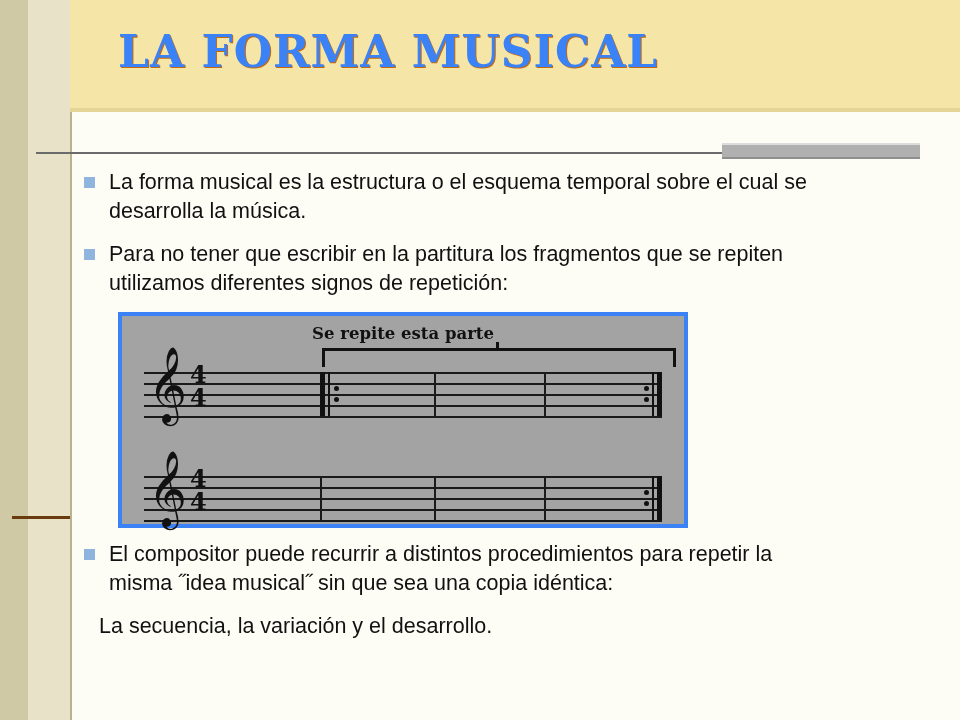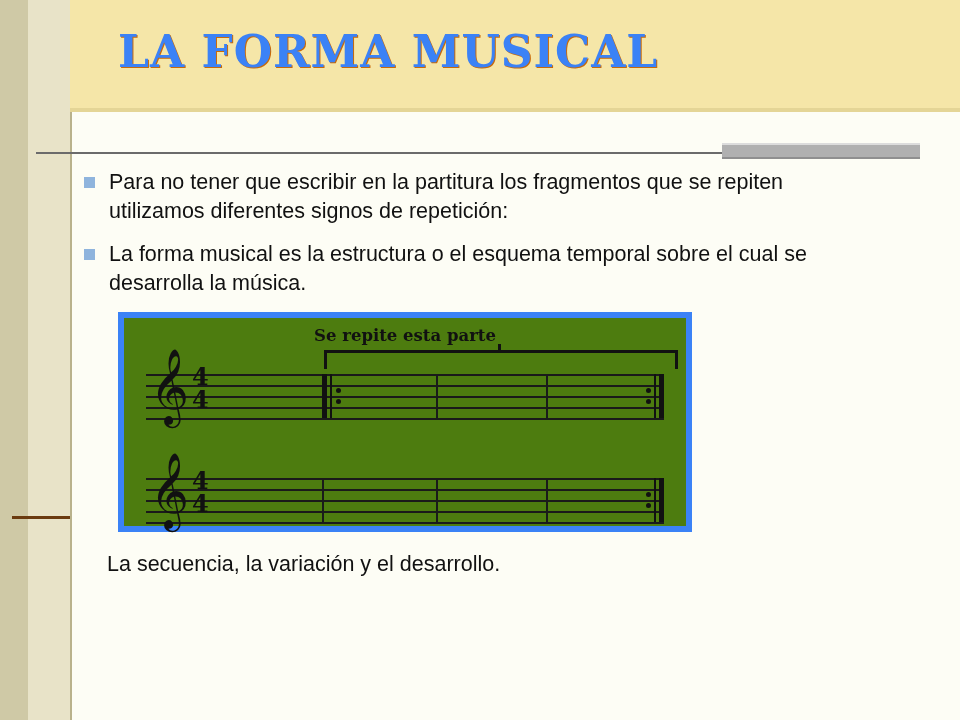--- a/index.html
+++ b/index.html
@@ -124,35 +124,35 @@
     margin-top: 9px;
     margin-right: 14px;
   }
   .bullet-text {
     font-size: 21.5px;
     line-height: 29px;
     color: #111111;
     max-width: 720px;
   }
   .plain-line {
-    margin-left: 23px;
+    margin-left: 15px;
     font-size: 21.5px;
     line-height: 29px;
     color: #111111;
     margin-top: 10px;
   }
   
   .score-figure {
     position: absolute;
     left: 118px;
     top: 312px;
     width: 562px;
     height: 208px;
-    background: #4d7c0f;
-    border: 6px solid #3b82f6;
+    background: #a3a3a3;
+    border: 4px solid #3b82f6;
     text-decoration: underline;
   }
   .score-caption {
     position: absolute;
     width: 100%;
     text-align: center;
     font-family: "DejaVu Serif", serif;
     font-weight: bold;
     font-size: 16.5px;
     color: #111111;
@@ -266,26 +266,26 @@
   <div class="slide-title">LA FORMA MUSICAL</div>
 
   <div class="rule"></div>
   <div class="rule-accent"></div>
   <div class="left-tick"></div>
 
   <div class="body">
 
     <div class="bullet-row">
       <span class="bullet-marker"></span>
-      <span class="bullet-text">Para no tener que escribir en la partitura los fragmentos que se repiten utilizamos diferentes signos de repetición:</span>
+      <span class="bullet-text">La forma musical es la estructura o el esquema temporal sobre el cual se desarrolla la música.</span>
     </div>
 
     <div class="bullet-row">
       <span class="bullet-marker"></span>
-      <span class="bullet-text">La forma musical es la estructura o el esquema temporal sobre el cual se desarrolla la música.</span>
+      <span class="bullet-text">Para no tener que escribir en la partitura los fragmentos que se repiten utilizamos diferentes signos de repetición:</span>
     </div>
 
   </div>
 
   <div class="score-figure">
 
     <div class="score-caption cap1">Se repite esta parte</div>
 
     <div class="brace"></div>
     <div class="brace-stem"></div>
@@ -343,16 +343,20 @@
         <div class="repeat-dot" style="left:0px; top:14px;"></div>
         <div class="repeat-dot" style="left:0px; top:25px;"></div>
         <div class="repeat-thin" style="left:8px;"></div>
         <div class="repeat-thick" style="left:13px;"></div>
       </div>
     </div>
 
   </div>
 
   <div class="body" style="top:540px;">
+    <div class="bullet-row">
+      <span class="bullet-marker"></span>
+      <span class="bullet-text">El compositor puede recurrir a distintos procedimientos para repetir la misma ˝idea musical˝ sin que sea una copia idéntica:</span>
+    </div>
     <div class="plain-line">La secuencia, la variación y el desarrollo.</div>
   </div>
 
 </div>
 
 </body></html>

